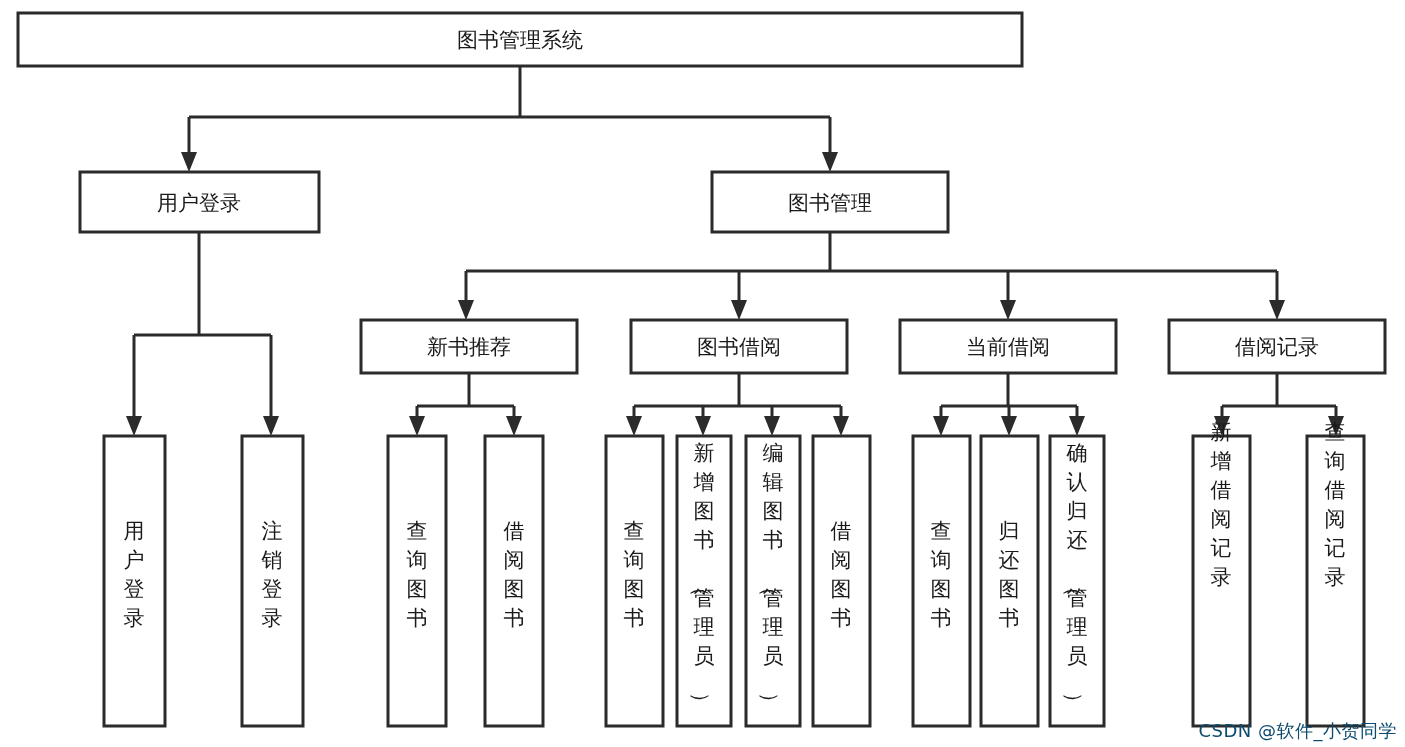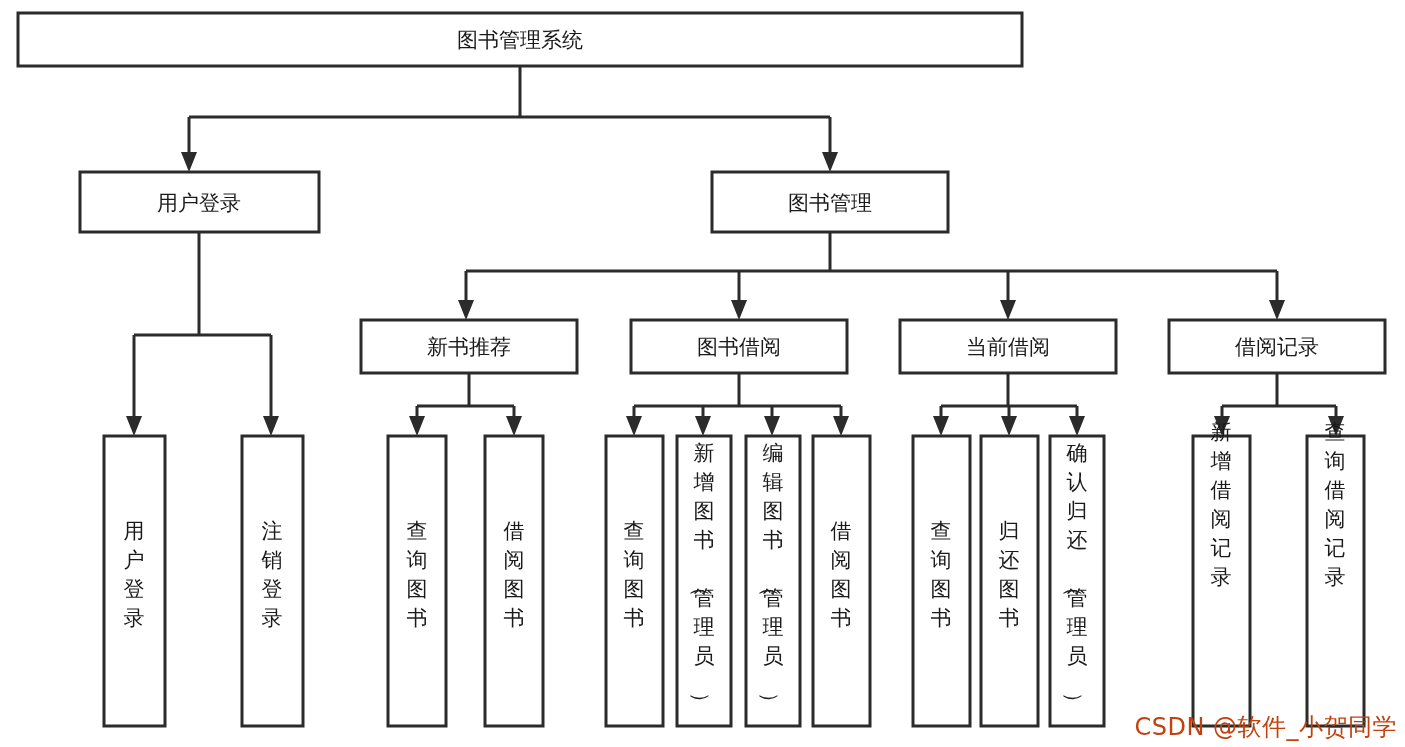--- a/index.html
+++ b/index.html
@@ -27,22 +27,22 @@
     stroke-width:3;
     fill:none;
     stroke-linecap:butt;
   }
   .arrow-head{ fill:#2b2b2b; stroke:none; }
   .watermark{
     position:absolute;
     right:8px;
     bottom:4px;
     font-family:"DejaVu Sans","Liberation Sans",sans-serif;
-    font-size:24px;
-    color:#c2410c;
+    font-size:18px;
+    color:#0c4a6e;
     letter-spacing:0.5px;
     white-space:nowrap;
     pointer-events:none;
   }
 </style>
 </head>
 <body>
 
 <svg id="diagram" viewBox="0 0 1405 747" xmlns="http://www.w3.org/2000/svg">
 

